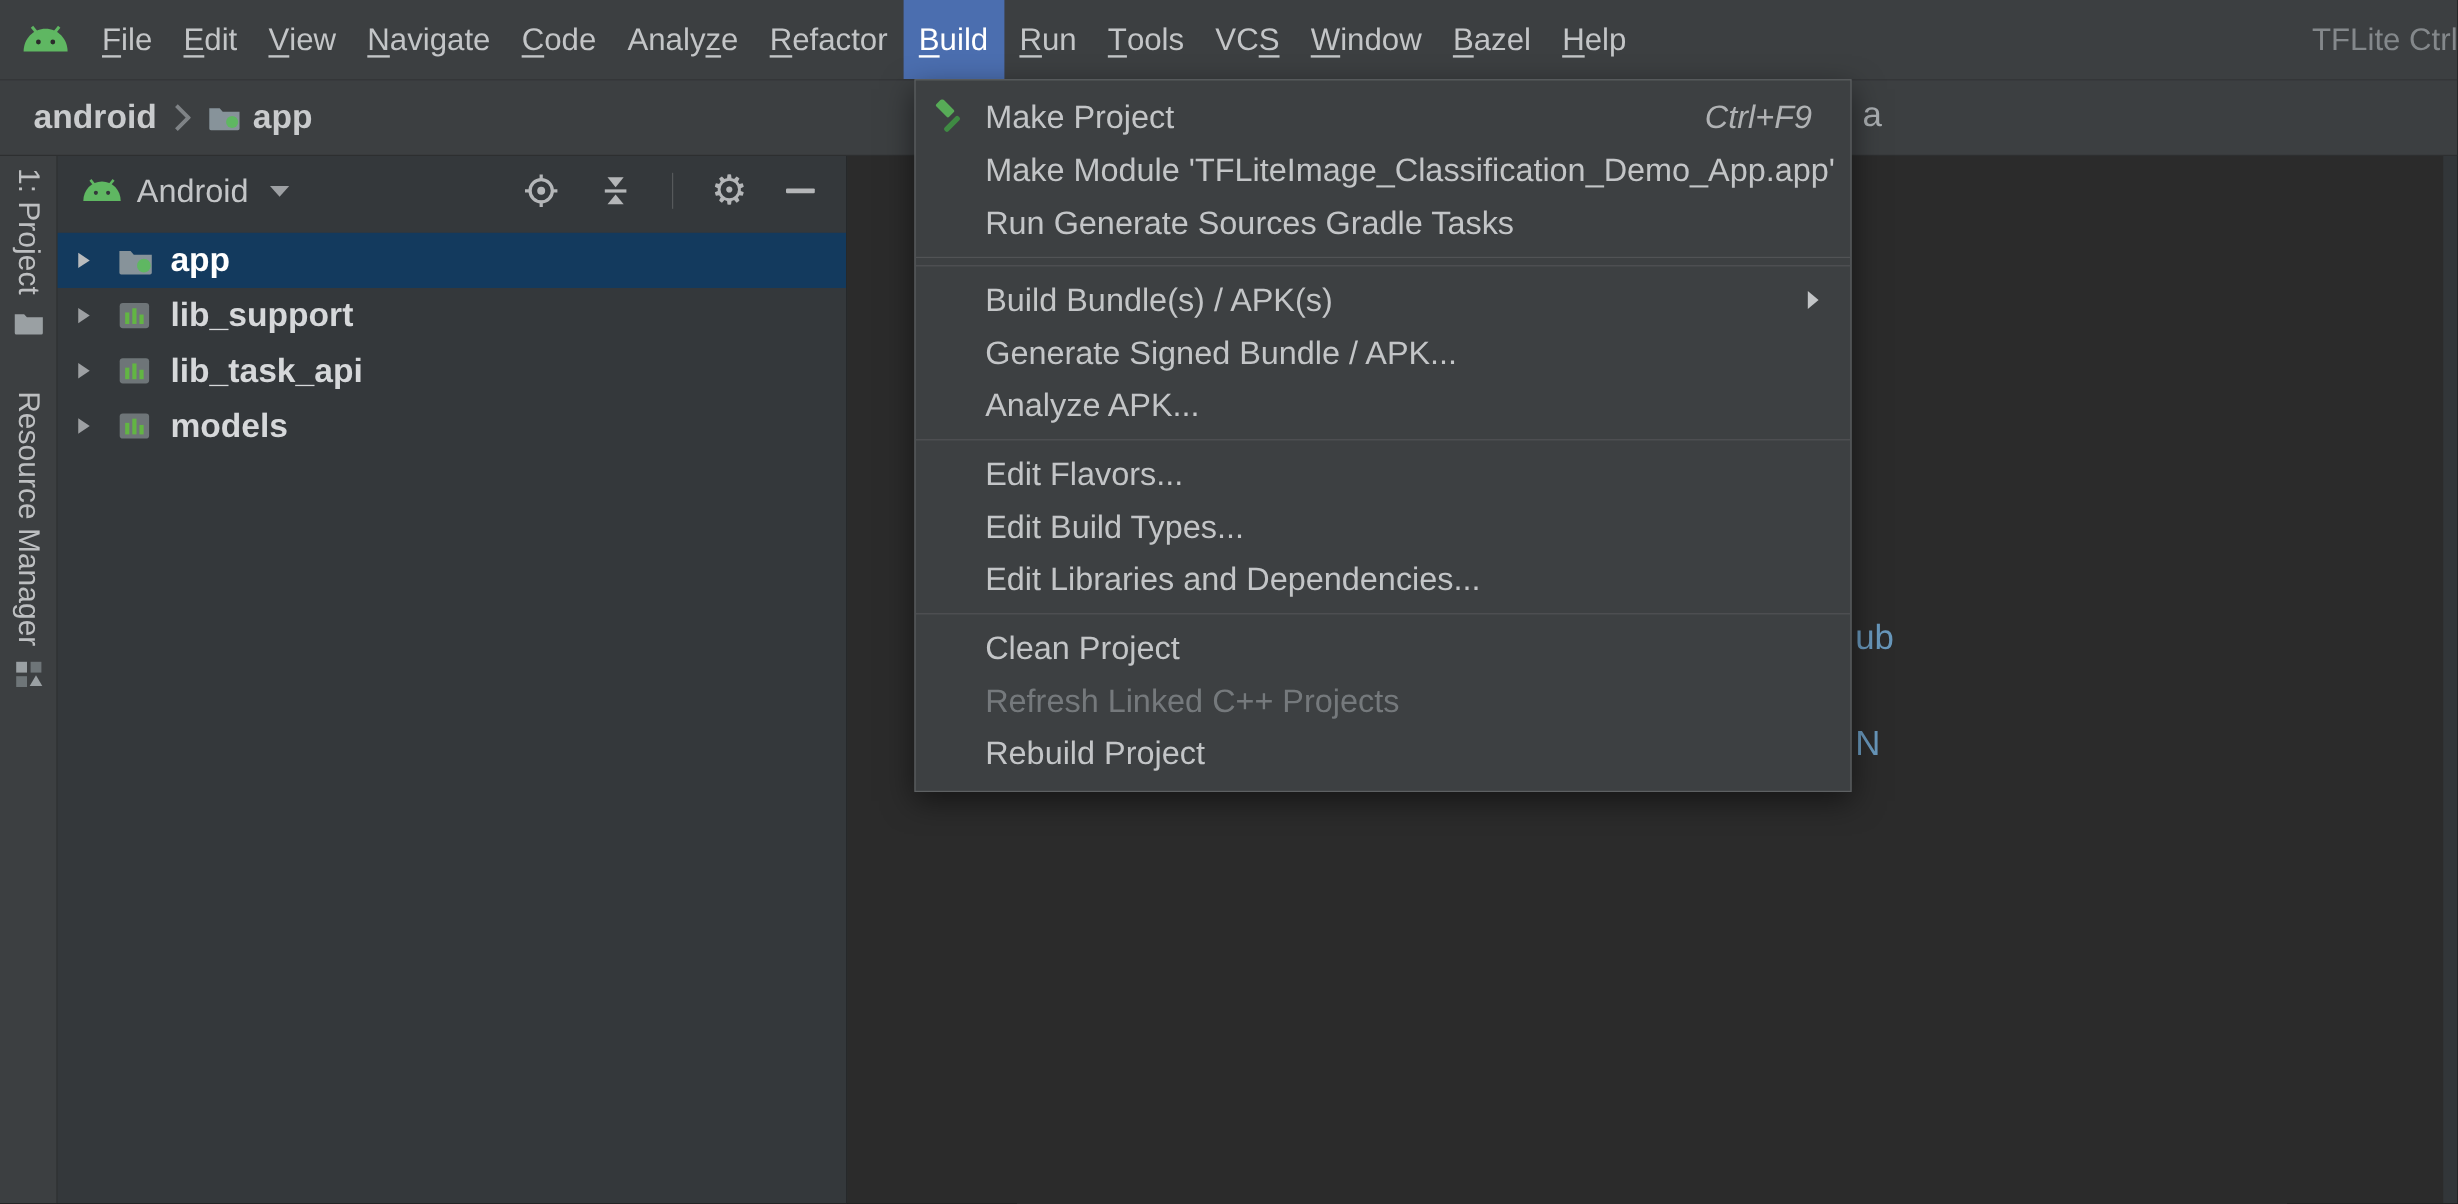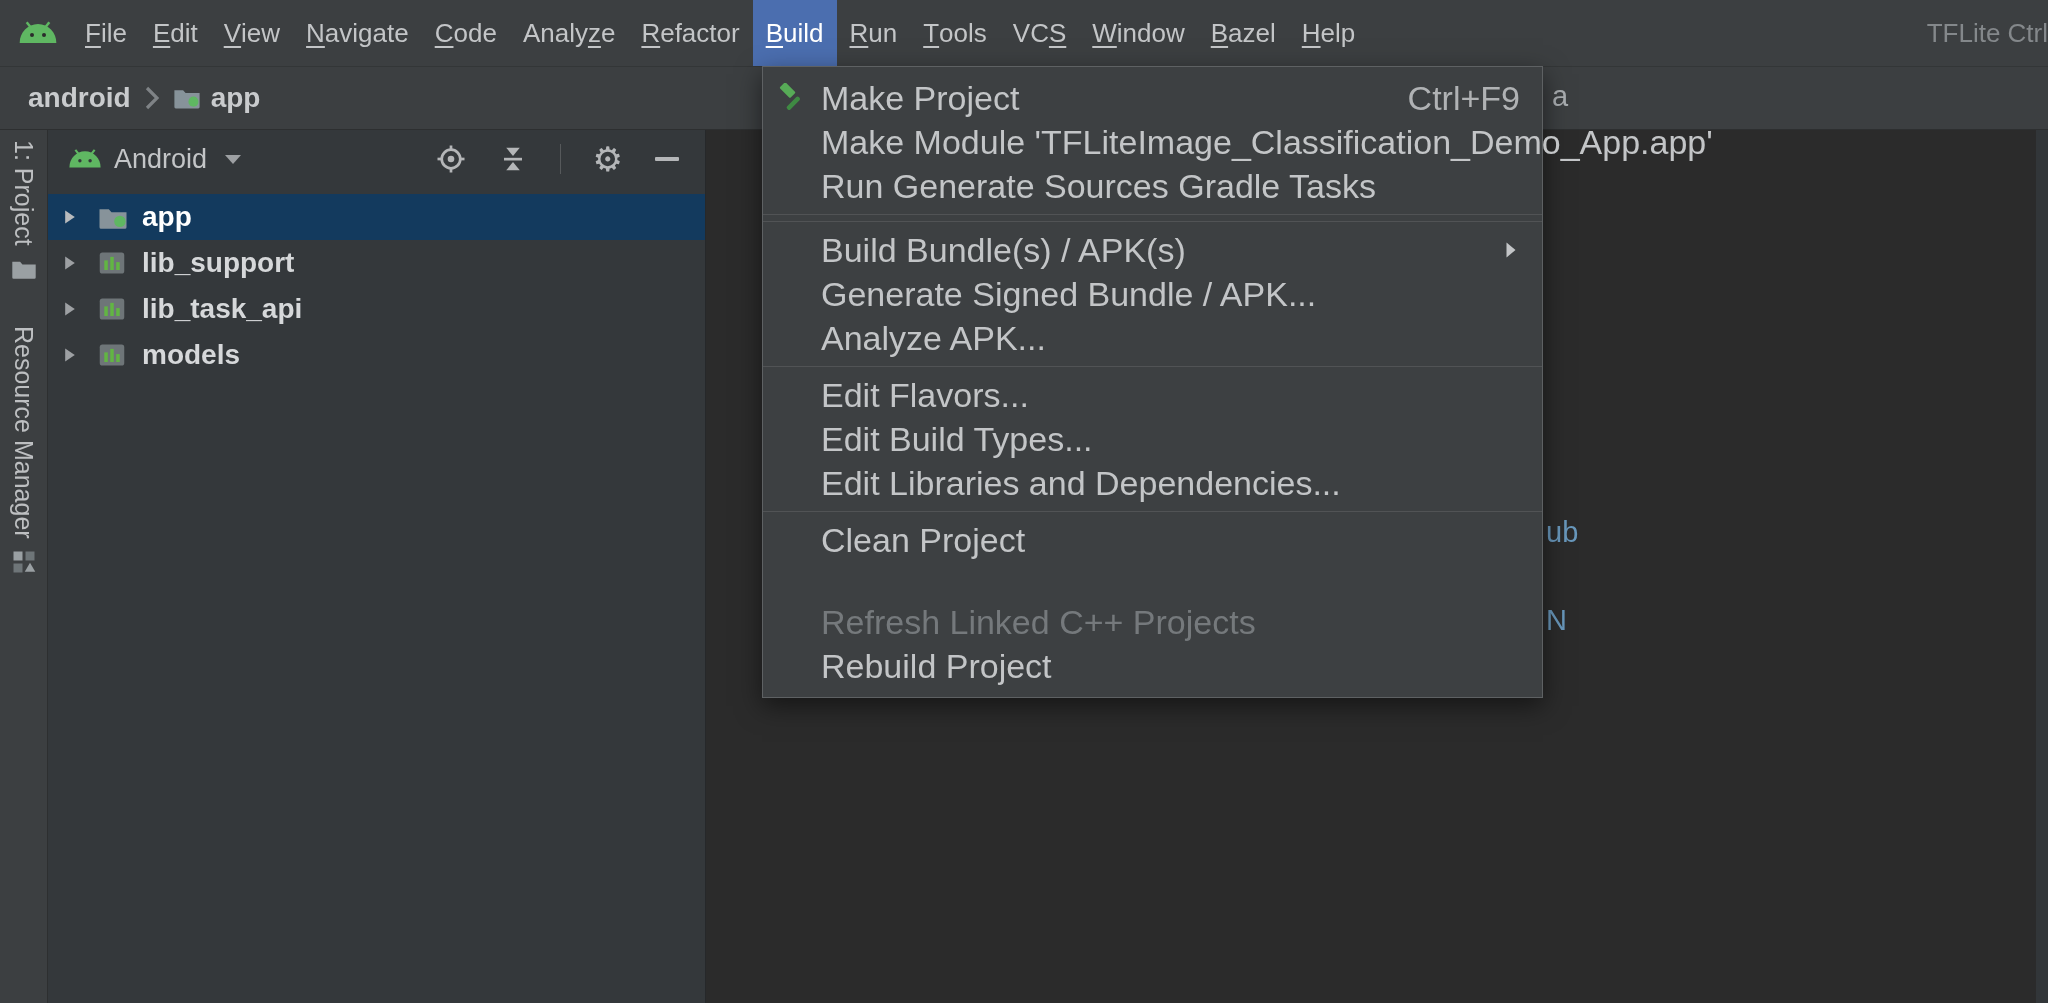--- a/index.html
+++ b/index.html
@@ -64,28 +64,28 @@
   .tree-arrow { width:36px; display:flex; align-items:center; }
   .tree-icon { width:44px; display:flex; align-items:center; }
   
   .frag { position:absolute; font-size:29px; white-space:nowrap; }
   .scroll-track { position:absolute; right:0; top:130px; bottom:0; width:12px; background:#323639; }
   
   .dropdown {
     position:absolute; left:762px; top:66px; width:781px;
     background:#3d4042; border:1px solid #5e6163;
     box-shadow:0 8px 24px rgba(0,0,0,.5);
-    padding:9px 0; font-size:34px;
+    padding:9px 0; font-size:27px;
   }
   .menu-row { height:44px; display:flex; align-items:center; color:#c3c5c7; cursor:default; }
   .menu-gutter { width:58px; display:flex; align-items:center; justify-content:center; flex:0 0 58px; }
   .menu-label { white-space:nowrap; }
   .menu-row.highlighted { background:#4b6eaf; color:#ffffff; }
-  .menu-row.disabled { color:#75797c;margin-top:38px; }
-  .menu-shortcut { margin-left:auto; padding-right:22px; color:#b0b2b4; }
+  .menu-row.disabled { color:#75797c; }
+  .menu-shortcut { margin-left:auto; padding-right:32px; color:#b0b2b4;font-style:italic; }
   .submenu-arrow { margin-left:auto; padding-right:24px; display:flex; align-items:center; }
   .menu-sep { height:1px; background:#515355; margin:6px 0; }
 </style>
 </head>
 <body>
 
 <div class="root">
 
   <div class="menubar">
     <div class="logo-wrap">

